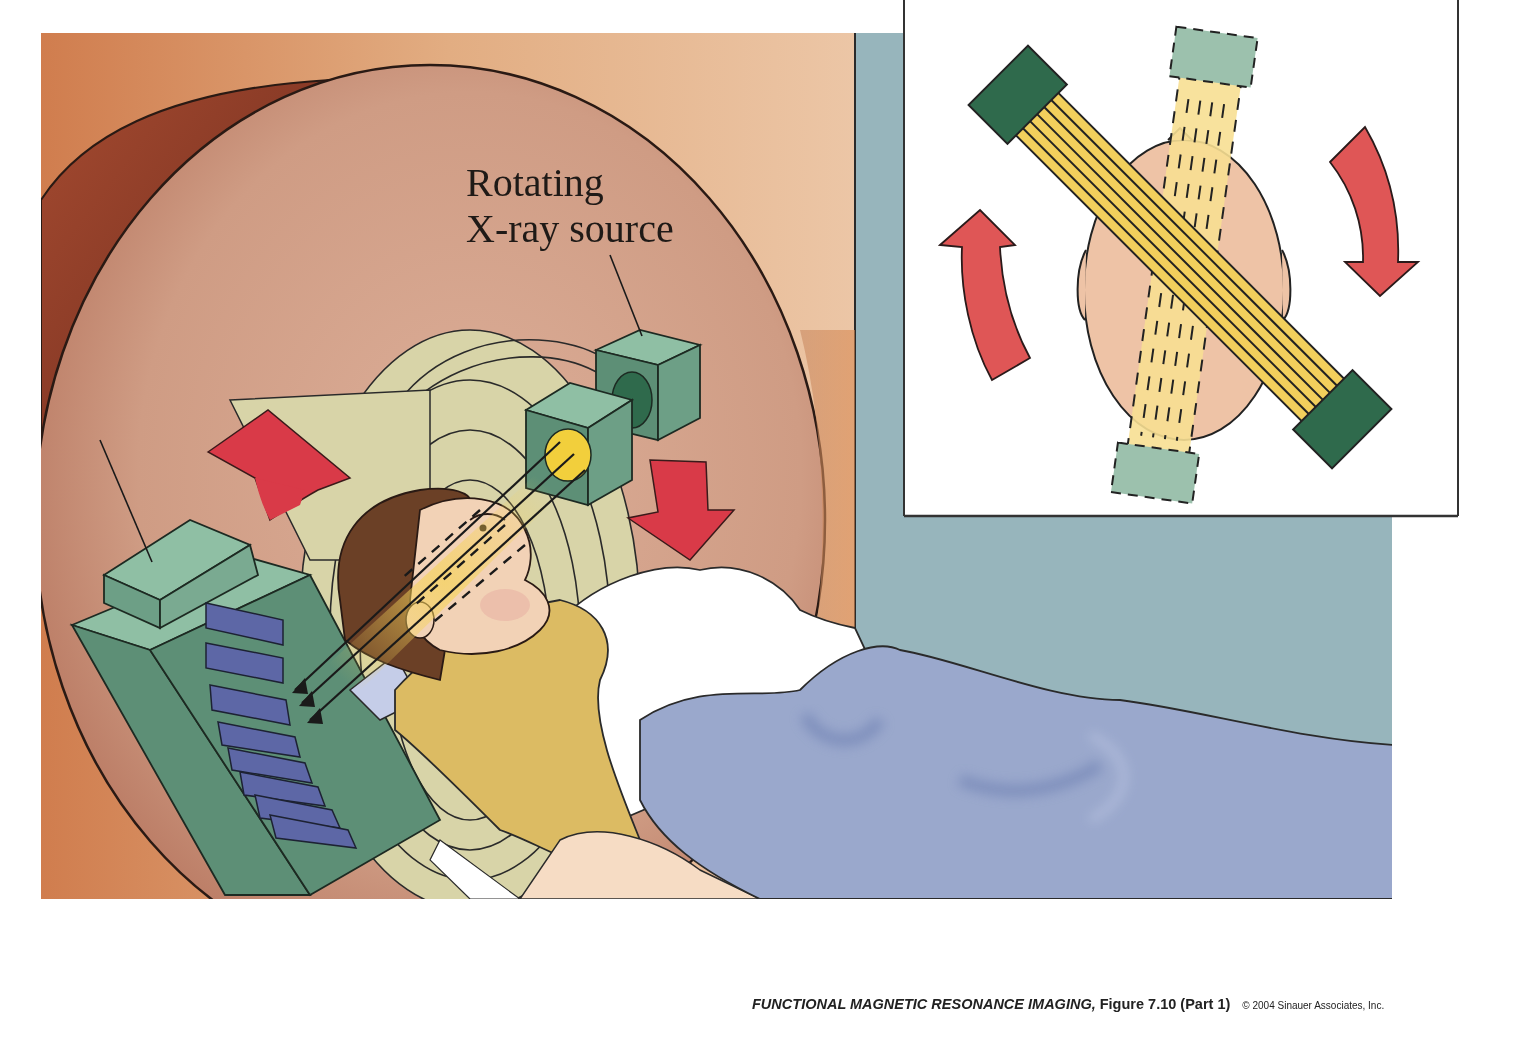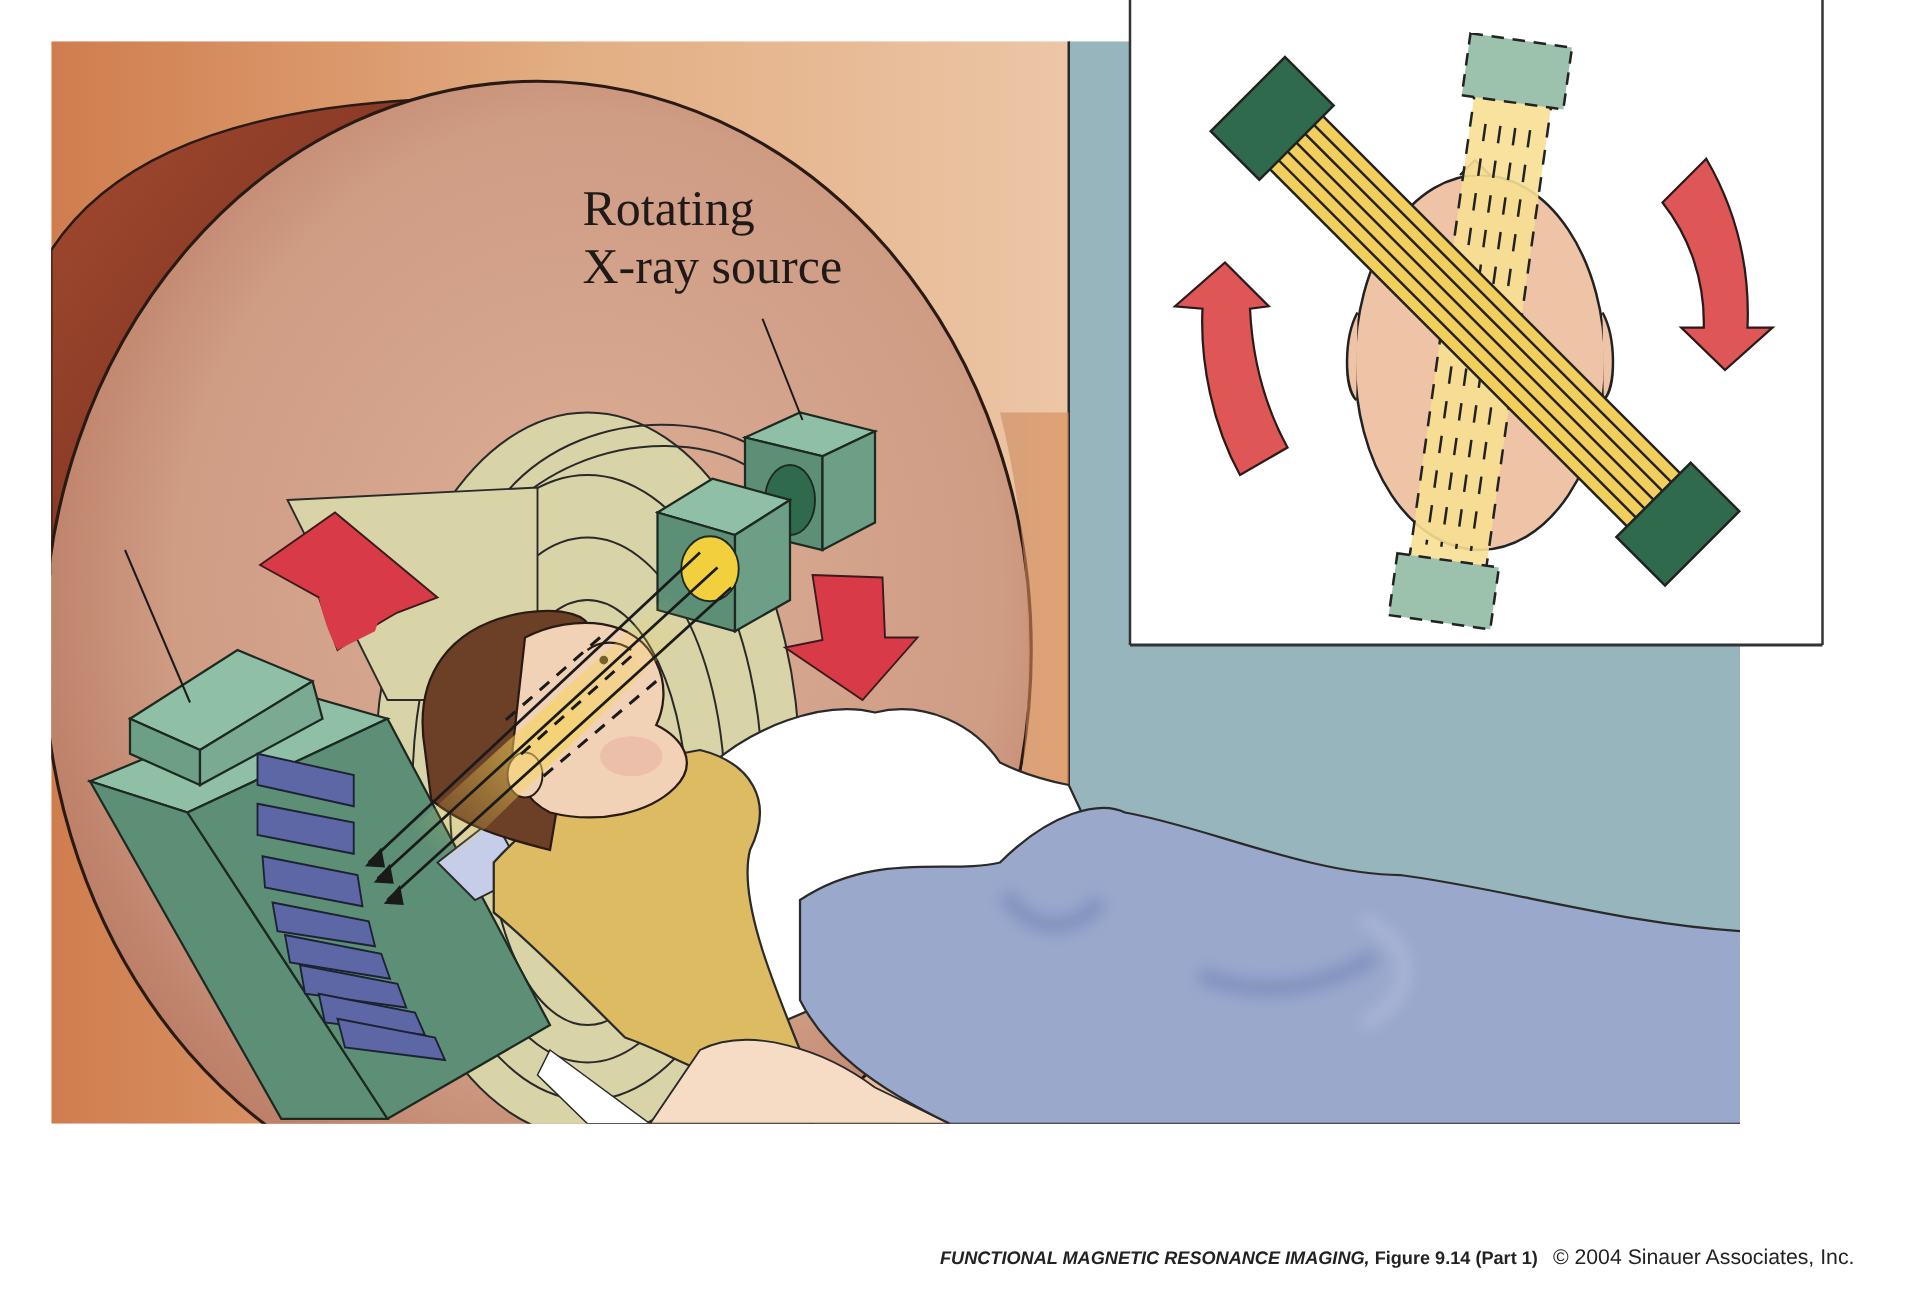--- a/index.html
+++ b/index.html
@@ -3,21 +3,21 @@
 <meta charset="utf-8">
 <style>
   html,body{margin:0;padding:0;background:#ffffff;}
   body{width:1536px;height:1040px;position:relative;overflow:hidden;font-family:"Liberation Serif",serif;}
   #scene{position:absolute;left:0;top:0;width:1536px;height:1040px;}
   .label{position:absolute;color:#1f1a17;font-family:"Liberation Serif","DejaVu Serif",serif;font-size:40px;line-height:46px;white-space:nowrap;}
   .label span{display:block;}
   #caption{position:absolute;left:752px;top:996px;font-family:"Liberation Sans",sans-serif;font-size:14.5px;color:#222;white-space:nowrap;}
   #caption .b{font-weight:bold;font-style:italic;text-align:center;}
   #caption .f{font-weight:bold;}
-  #caption .c{font-size:17px;margin-left:8px;}
+  #caption .c{font-size:10px;margin-left:8px;}
 </style>
 </head>
 <body>
 
 <div id="scene">
 <svg width="1536" height="1040" viewBox="0 0 1536 1040" xmlns="http://www.w3.org/2000/svg">
   <defs>
     <linearGradient id="bgGrad" x1="0" y1="0" x2="1" y2="0">
       <stop offset="0" stop-color="#d07d4e"></stop>
       <stop offset="0.5" stop-color="#e2ad82"></stop>
@@ -192,23 +192,23 @@
       </g>
       <rect x="1138" y="0" width="84" height="55" fill="#2f6a4c" stroke="#222" stroke-width="2"></rect>
       <rect x="1138" y="459" width="84" height="55" fill="#2f6a4c" stroke="#222" stroke-width="2"></rect>
     </g>
 
     <path d="M940,245 L980,210 L1015,245 L1000,247 C1002,290 1012,325 1030,358 L992,380 C970,340 960,290 962,247 Z" fill="#df5656" stroke="#2a1a1a" stroke-width="1.8"></path>
     <path d="M1330,162 L1365,127 C1390,170 1400,215 1398,262 L1418,262 L1380,296 L1345,262 L1363,262 C1364,225 1352,190 1330,162 Z" fill="#df5656" stroke="#2a1a1a" stroke-width="1.8"></path>
   </g>
 </svg>
 
-<div class="label" style="left:466px;top:144px;">
+<div class="label" style="left:466px;top:160px;">
   <span>Rotating</span>
   <span>X-ray source</span>
 </div>
 
 <div id="caption">
   <span class="b">FUNCTIONAL MAGNETIC RESONANCE IMAGING,</span>
-  <span class="f">Figure 9.14 (Part 1)</span>
+  <span class="f">Figure 7.10 (Part 1)</span>
   <span class="c">© 2004 Sinauer Associates, Inc.</span>
 </div>
 </div>
 
 </body></html>

